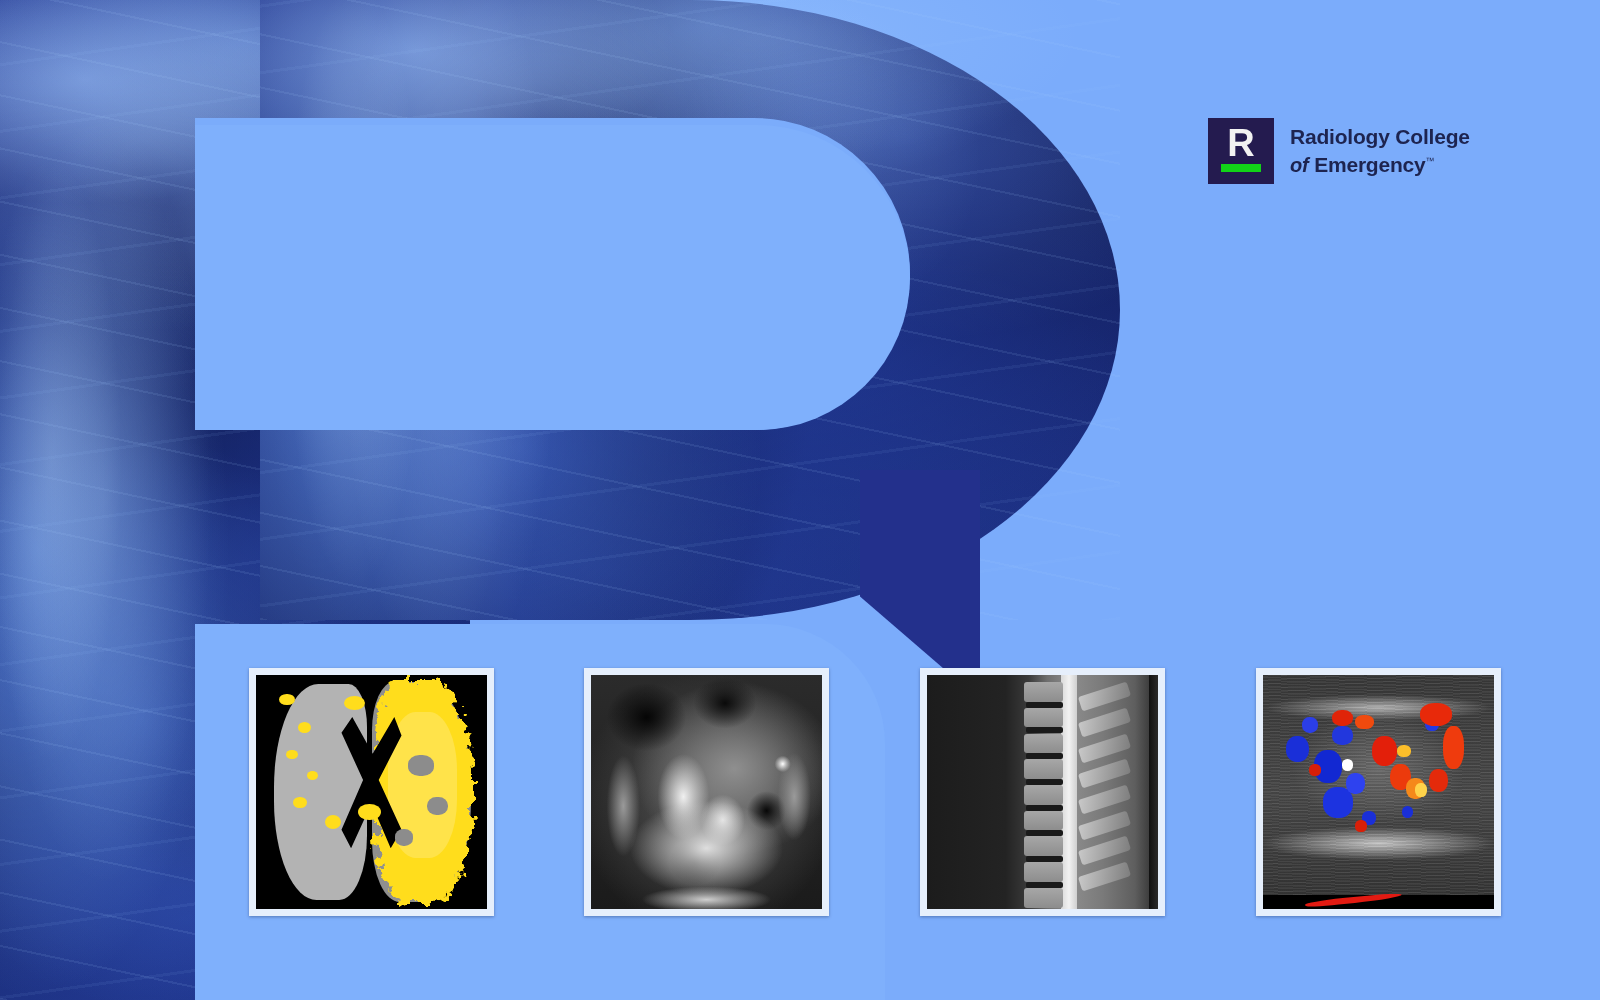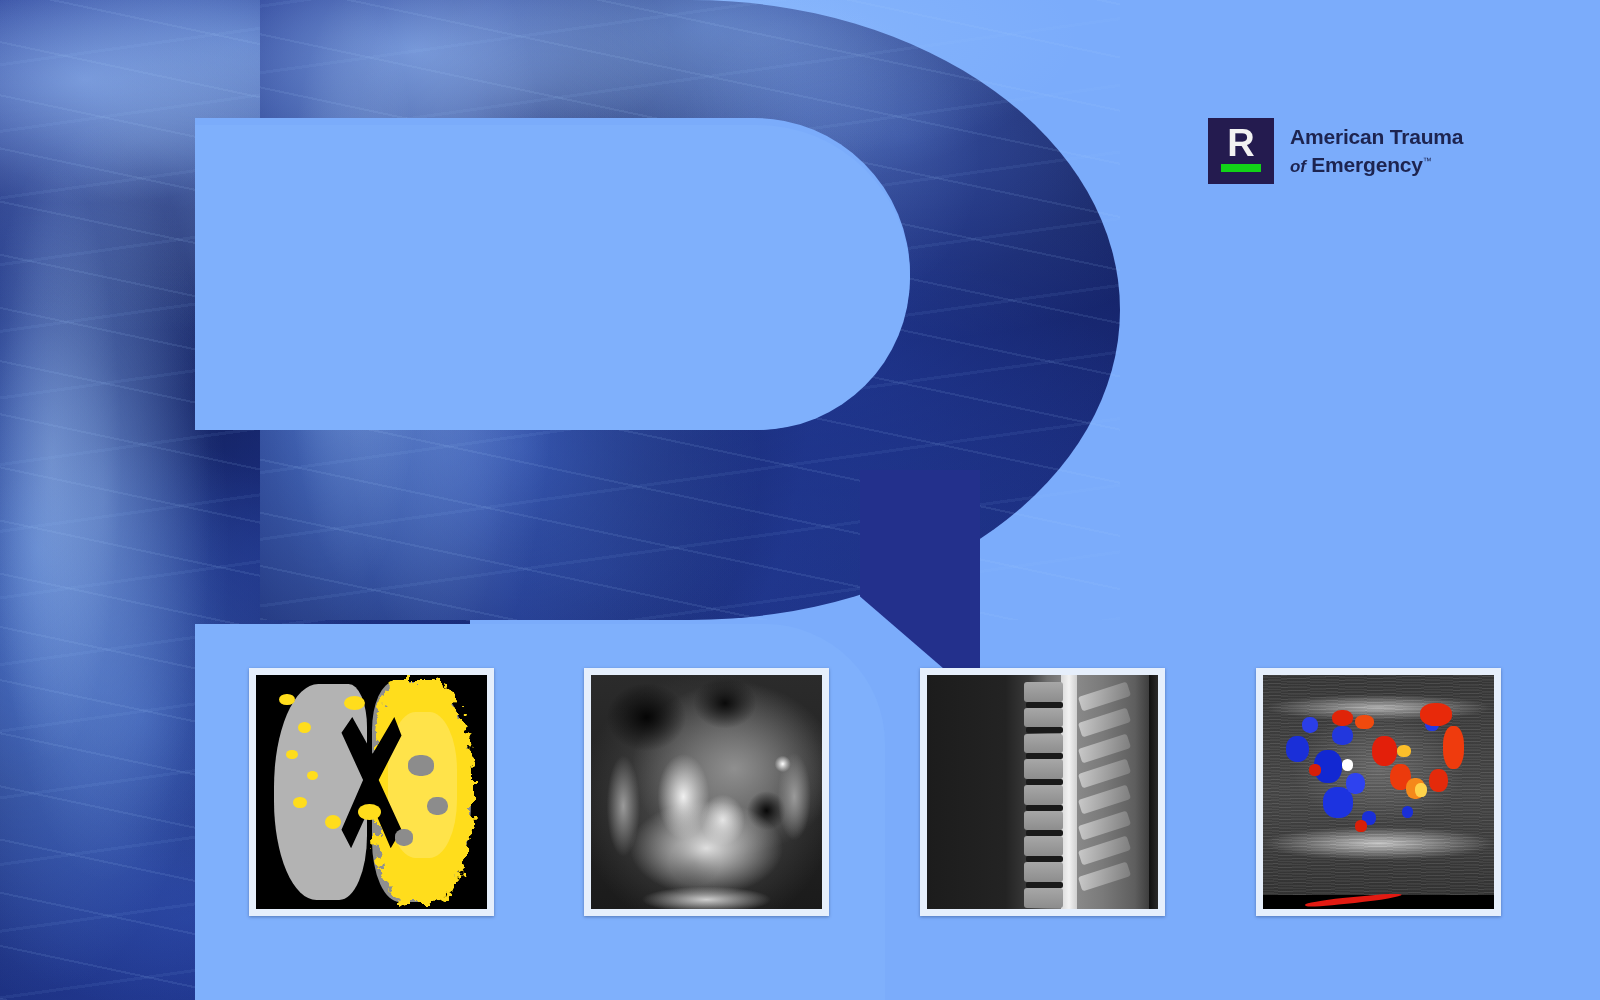--- a/index.html
+++ b/index.html
@@ -246,21 +246,21 @@
   }
   .logo-mark .greenbar{
     position:absolute; left:13px; right:13px; bottom:12px; height:8px; background:#12d318;
   }
   .logo-text{
     color:#1d2450; line-height:25px; white-space:nowrap;
     font-family:"Liberation Sans", sans-serif;
   }
   .logo-text .l1{ font-size:21px; font-weight:bold; letter-spacing:-.2px; }
   .logo-text .l2{ font-size:21px; font-weight:bold; letter-spacing:-.2px; }
-  .logo-text .l2 .of{ font-style:italic; font-weight:bold; font-size:17px; }
+  .logo-text .l2 .of{ font-style:italic; font-weight:bold; font-size:20px; }
   .logo-text .l2 .tm{ font-size:9px; vertical-align:super; font-weight:normal; }
 
   svg.defs{ position:absolute; width:0; height:0; }
 </style>
 </head>
 <body>
 
 <svg class="defs" aria-hidden="true">
   <defs>
     <filter id="rough">
@@ -390,18 +390,18 @@
       </div>
     </div>
   </div>
 
   <div class="logo">
     <div class="logo-mark">
       <div class="letter">R</div>
       <div class="greenbar"></div>
     </div>
     <div class="logo-text">
-      <div class="l1">American Trauma</div>
+      <div class="l1">Radiology College</div>
       <div class="l2"><span class="of">of</span> <span>Emergency</span><span class="tm">™</span></div>
     </div>
   </div>
 
 </div>
 
 </body></html>

